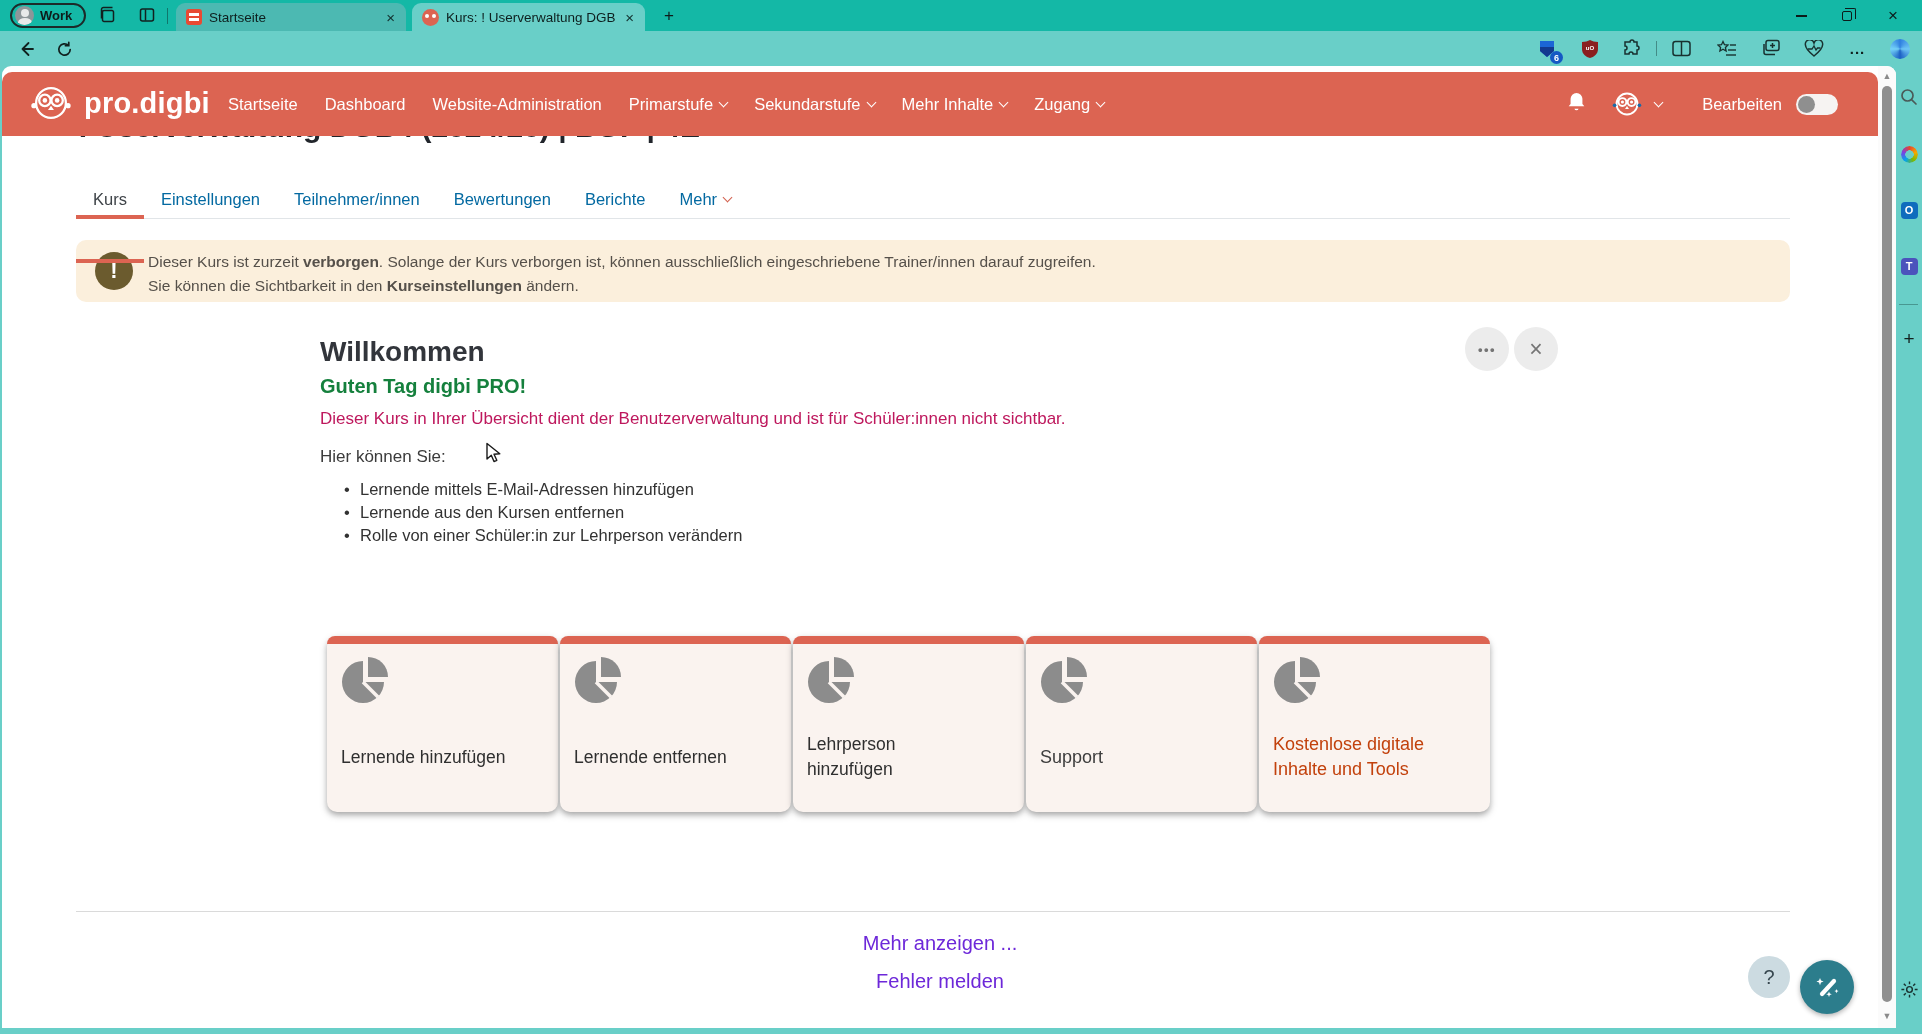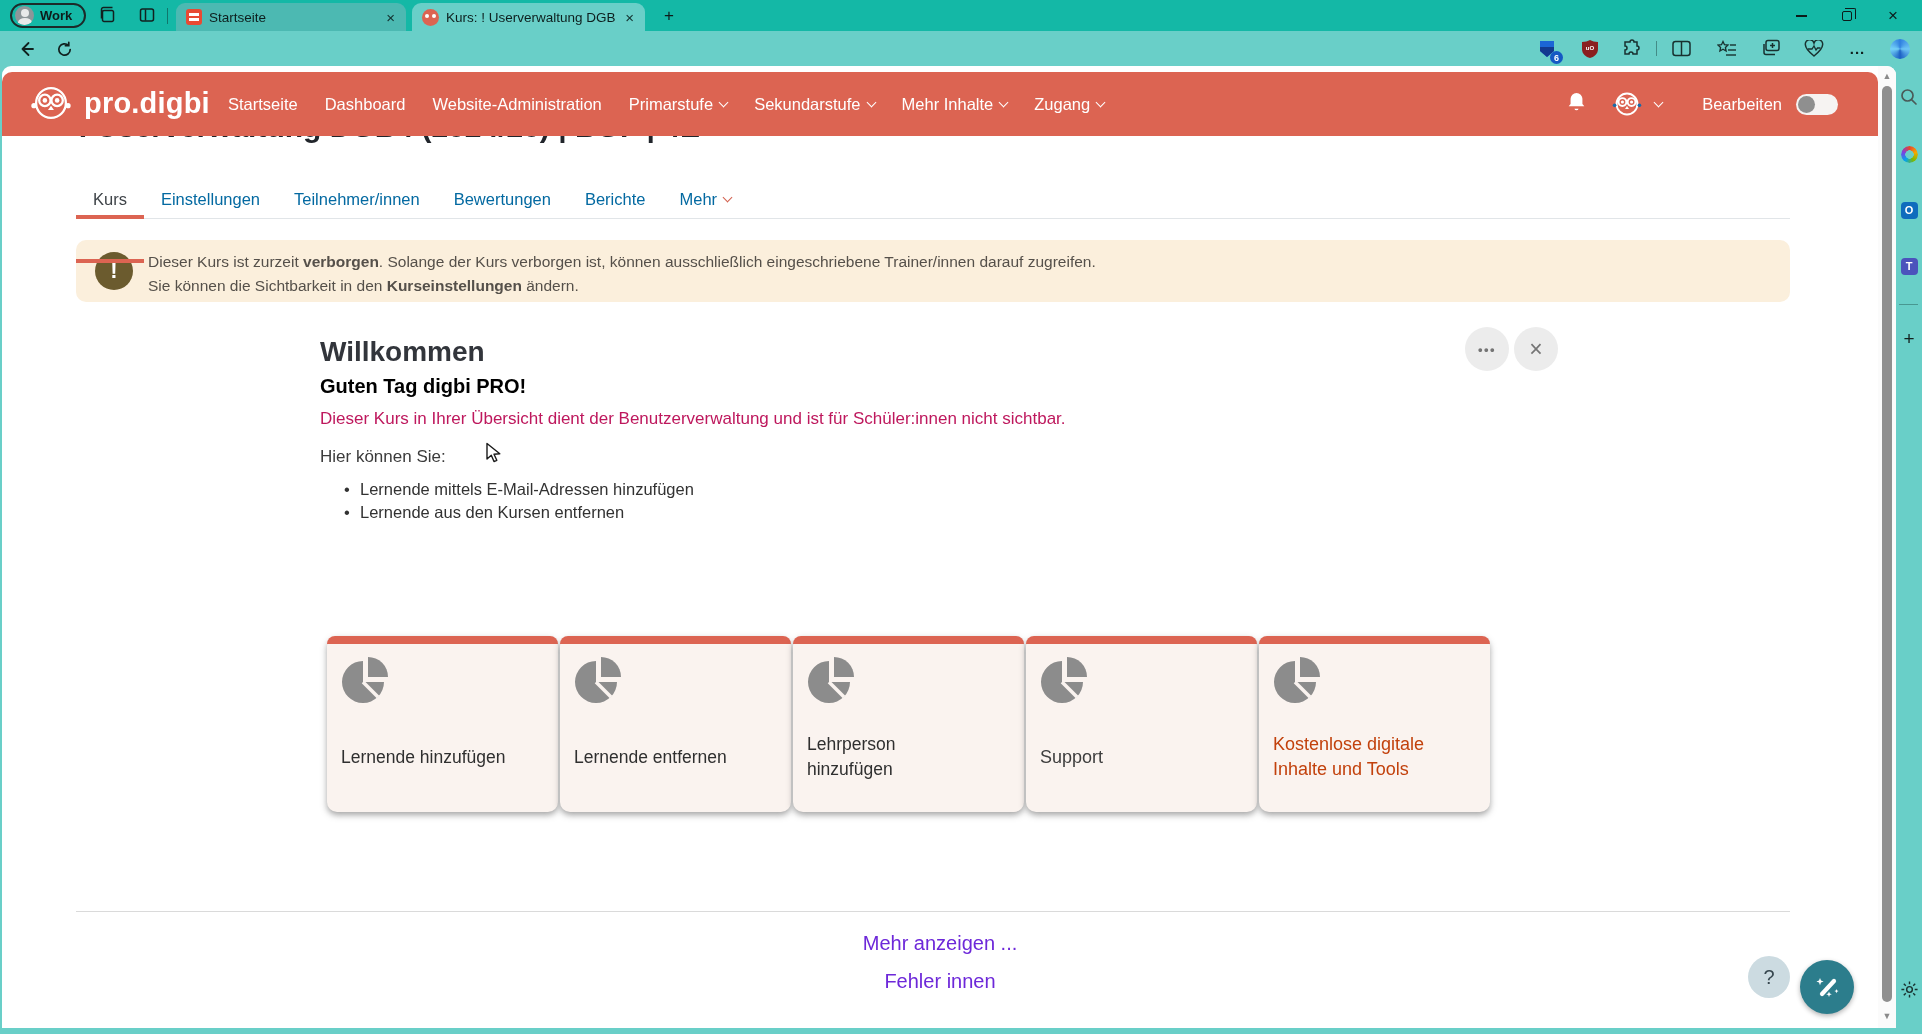--- a/index.html
+++ b/index.html
@@ -87,21 +87,21 @@
 
   .warn-banner { position:absolute; left:74px; top:174px; width:1714px; height:62px; background:#FBEFDC; border-radius:10px;}
   .warn-icon { position:absolute; left:19px; top:12px; width:38px; height:38px; border-radius:50%; background:#6B5B2E; color:#fff; font-size:22px; font-weight:700; display:flex; align-items:center; justify-content:center;}
   .warn-text { position:absolute; left:72px; top:10px; font-size:15.5px; color:#55504A; line-height:24px;}
   .warn-text b { font-weight:700; }
 
   .welcome-heading { position:absolute; left:318px; top:270px; font-size:28px; font-weight:700; color:#32353b;}
   .round-btn { position:absolute; top:261px; width:44px; height:44px; border-radius:50%; background:#ECECEC; color:#757575; display:flex; align-items:center; justify-content:center;}
   .round-btn.dots { left:1463px; font-size:13px; font-weight:700; letter-spacing:1.5px;}
   .round-btn.close { left:1512px; font-size:23px; font-weight:400;}
-  .greeting { position:absolute; left:318px; top:309px; font-size:20px; font-weight:700; color:#000000;}
+  .greeting { position:absolute; left:318px; top:309px; font-size:20px; font-weight:700; color:#15803d;}
   .intro { position:absolute; left:318px; top:343px; font-size:17px; color:#be185d;}
   .list-intro { position:absolute; left:318px; top:381px; font-size:17px; color:#3b3b3b;}
   .bullets { position:absolute; left:340px; top:412px; list-style:none; }
   .bullets li { font-size:16.5px; color:#323232; line-height:23px; padding-left:18px; position:relative;}
   .bullets li::before { content:"•"; position:absolute; left:2px; color:#323232;}
   .cursor-arrow { position:absolute; left:482px; top:376px; z-index:9;}
 
   .cards { position:absolute; left:325px; top:570px; display:flex; gap:2px; }
   .card { width:231px; height:176px; background:#FAF3EF; border-radius:10px; position:relative; box-shadow:0 3px 6px rgba(90,90,90,.55); }
   .card::before { content:""; position:absolute; left:0; top:0; width:100%; height:8px; background:#DC6452; border-radius:10px 10px 0 0;}
@@ -369,20 +369,21 @@
 
     <div class="welcome-heading">Willkommen</div>
     <div class="round-btn dots">•••</div>
     <div class="round-btn close">×</div>
     <div class="greeting">Guten Tag digbi PRO!</div>
     <div class="intro">Dieser Kurs in Ihrer Übersicht dient der Benutzerverwaltung und ist für Schüler:innen nicht sichtbar.</div>
     <div class="list-intro">Hier können Sie:</div>
     <ul class="bullets">
       <li>Lernende mittels E-Mail-Adressen hinzufügen</li>
       <li>Lernende aus den Kursen entfernen</li>
+      <li>Rolle von einer Schüler:in zur Lehrperson verändern</li>
     </ul>
 
     <div class="cursor-arrow">
       <svg width="19" height="22" viewBox="0 0 19 22">
           <path d="M3 1.5 L3 17 L7.3 13.2 L10 19.6 L12.8 18.3 L10 12.2 L15.8 11.8 Z" fill="#fff" stroke="#1a1a1a" stroke-width="1.4" stroke-linejoin="round"></path>
         </svg>
     </div>
 
     <div class="cards">
       <div class="card">
@@ -432,21 +433,21 @@
             <line x1="22" y1="28" x2="37" y2="43" stroke="#FAF3EF" stroke-width="3.5"></line>
           </svg>
         <div class="card-label">
             <span>Kostenlose digitale Inhalte und Tools</span>
           </div>
       </div>
     </div>
 
     <div class="footer-divider"></div>
     <div class="footer-link l1">Mehr anzeigen ...</div>
-    <div class="footer-link l2">Fehler innen</div>
+    <div class="footer-link l2">Fehler melden</div>
     <div class="help-btn">?</div>
     <div class="wand-btn">
       <svg width="30" height="30" viewBox="0 0 30 30">
         <line x1="10" y1="22" x2="22" y2="9" stroke="#fff" stroke-width="4.2" stroke-linecap="round"></line>
         <path d="M8 6 l1 2.6 2.6 1 -2.6 1 -1 2.6 -1 -2.6 -2.6 -1 2.6 -1 z" fill="#fff"></path>
         <path d="M17 19.5 l.8 2 2 .8 -2 .8 -.8 2 -.8 -2 -2 -.8 2 -.8 z" fill="#fff"></path>
         <path d="M24.5 17 l.6 1.5 1.5 .6 -1.5 .6 -.6 1.5 -.6 -1.5 -1.5 -.6 1.5 -.6 z" fill="#fff"></path>
       </svg>
     </div>
 

